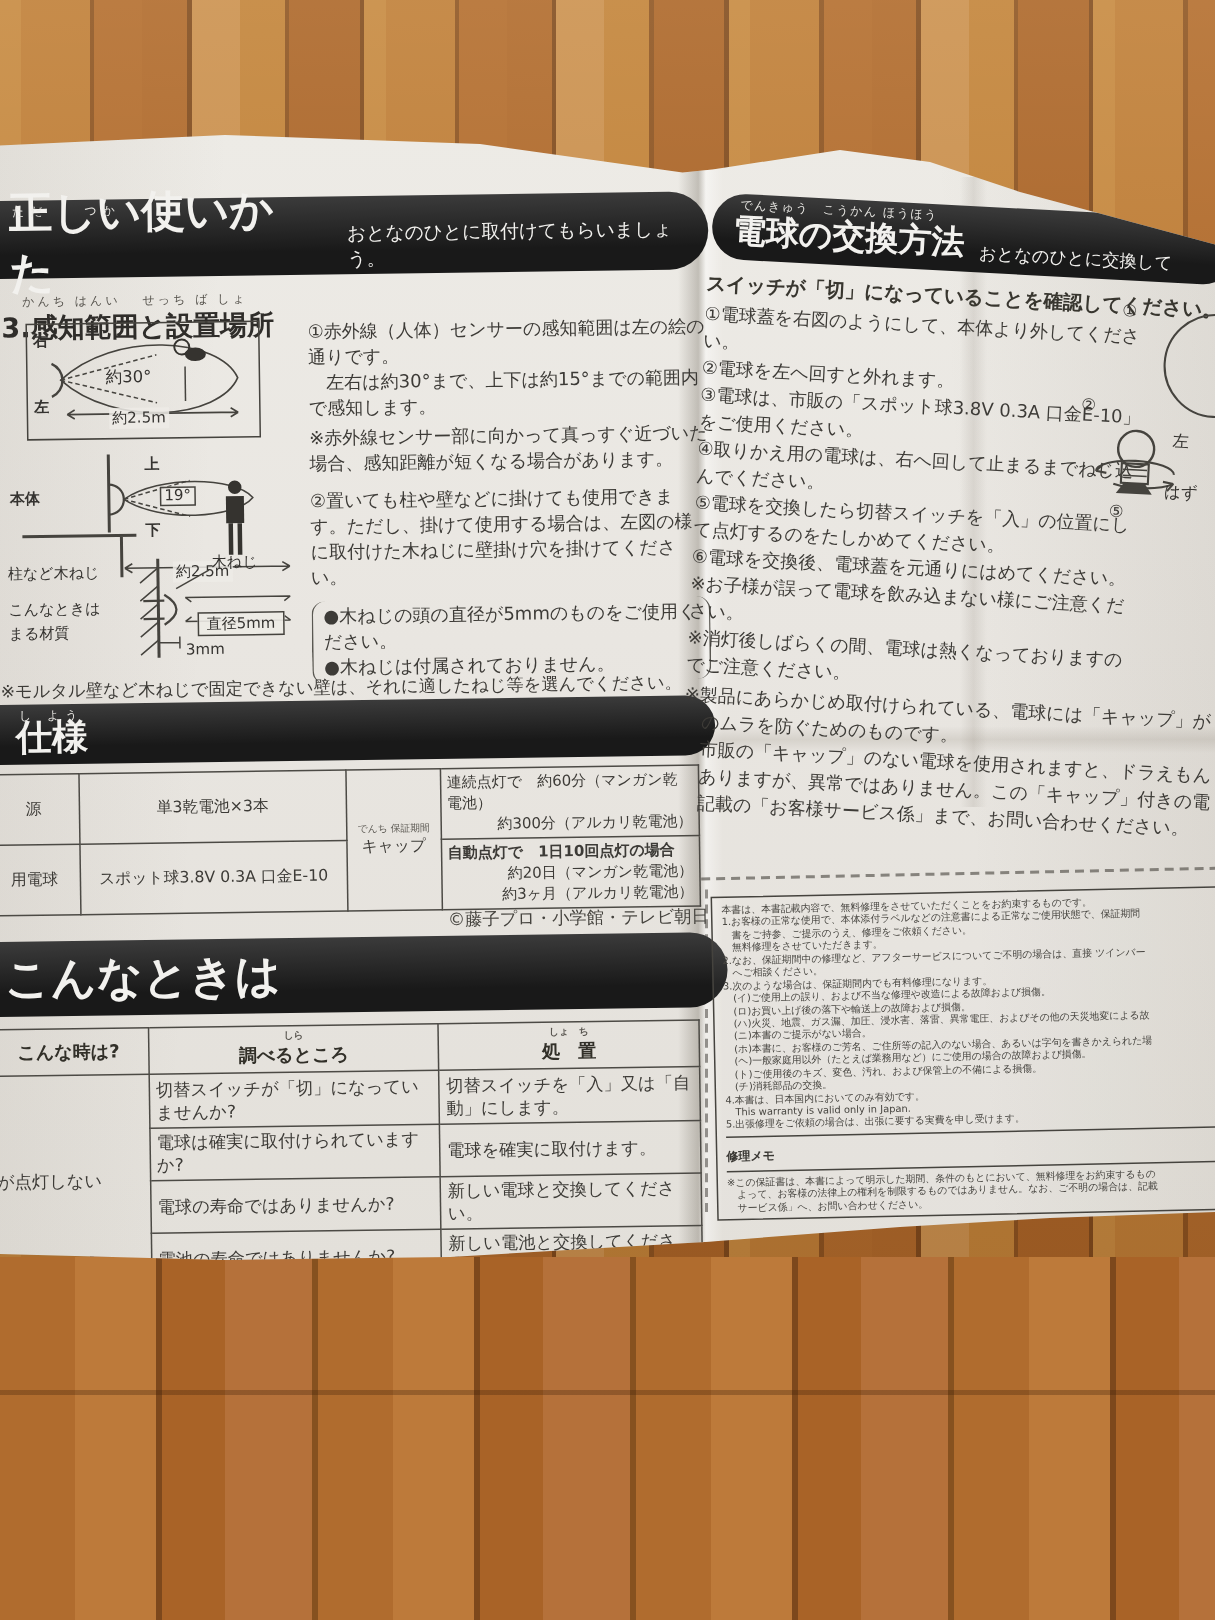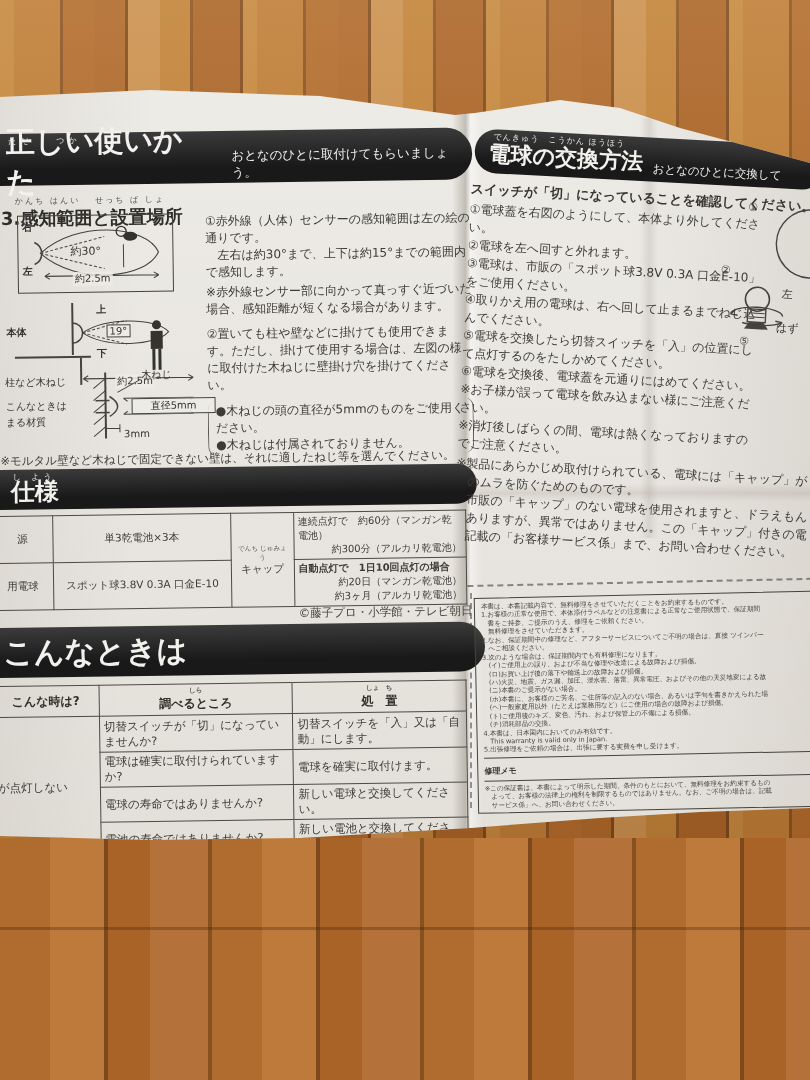--- a/index.html
+++ b/index.html
@@ -151,38 +151,38 @@
           <path d="M100,12 l-12,10 M100,24 l-12,10 M100,36 l-12,10 M100,48 l-12,10 M100,60 l-12,10" stroke="#45433e" stroke-width="1"></path>
           <path d="M104,30 q16,10 0,20 M104,34 H90 M104,46 H90" stroke="#45433e" stroke-width="1.5" fill="none"></path>
           <path d="M112,26 L134,14" stroke="#45433e" stroke-width="1"></path>
           <path d="M118,32 h70 M118,48 h70 M118,32 l4,3 M118,32 l-0,0 M188,32 l-4,3 M118,48 l4,-3 M188,48 l-4,-3" stroke="#45433e" stroke-width="1" fill="none"></path>
           <path d="M100,62 h14 M100,58 v8 M114,58 v8" stroke="#45433e" stroke-width="1"></path>
         </svg>
         <span class="fig-label" style="left:0;top:8px;">柱など木ねじ</span>
         <span class="fig-label" style="left:0;top:32px;">こんなときは</span>
         <span class="fig-label" style="left:0;top:48px;">まる材質</span>
         <span class="fig-label" style="left:136px;top:2px;">木ねじ</span>
-        <span class="fig-label" style="left:126px;top:32px;border:1px solid #45433e;background:rgba(237,235,230,.9);padding:0 18px;text-align:center;">直径5mm</span>
+        <span class="fig-label" style="left:126px;top:42px;border:1px solid #45433e;background:rgba(237,235,230,.9);padding:0 5px;text-align:center;">直径5mm</span>
         <span class="fig-label" style="left:118px;top:62px;">3mm</span>
       </div>
 
       <div class="t" style="left:-4px;top:366px;font-size:11.5px;color:#3d3b37;">※モルタル壁など木ねじで固定できない壁は、それに適したねじ等を選んでください。</div>
 
       <div class="bar" style="left:-10px;top:382px;width:482px;height:40px;">
         <span class="furi">し よう</span>
         <span style="font-size:24px;font-weight:bold;margin-left:16px;margin-top:4px;">仕様</span>
       </div>
 
       <table class="spec" style="left:-14px;top:428px;">
         <tbody>
             <tr style="height:36px;">
           <td style="width:56px;text-align:center;">源</td>
           <td style="width:184px;text-align:center;">単3乾電池×3本</td>
           <td style="width:58px;text-align:center;" rowspan="2">
-            <span class="tbl-furi">でんち じゅみょう</span>
+            <span class="tbl-furi">でんち 保証期間</span>
             <span>キャップ</span>
           </td>
           <td style="width:178px;font-size:10px;">
             <div>連続点灯で　約60分（マンガン乾電池）</div>
             <div style="text-align:right;">約300分（アルカリ乾電池）</div>
           </td>
         </tr>
         <tr style="height:44px;">
           <td style="text-align:center;">用電球</td>
           <td style="text-align:center;">スポット球3.8V 0.3A 口金E-10</td>

